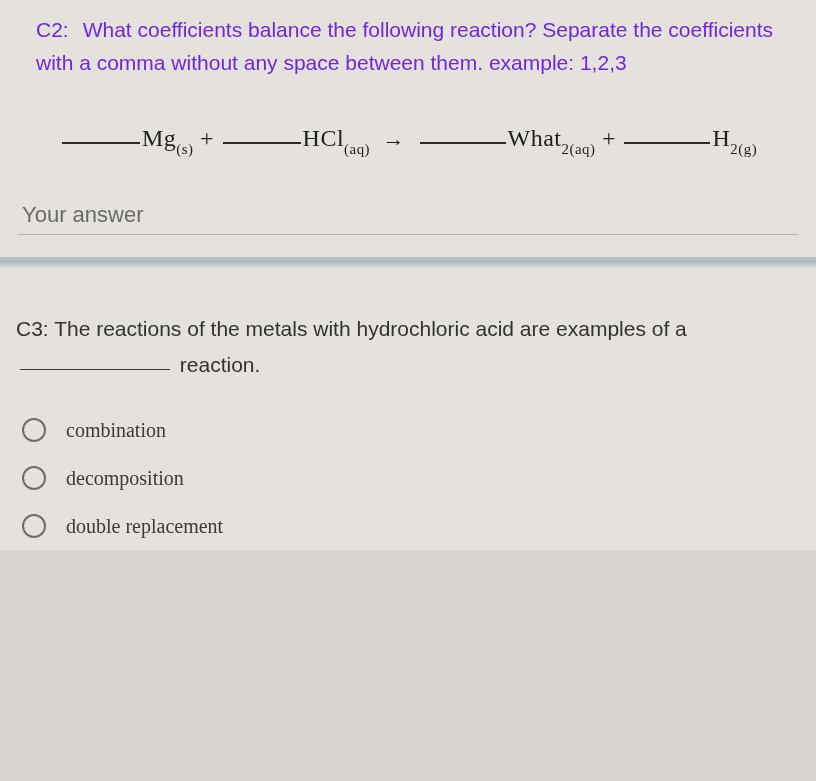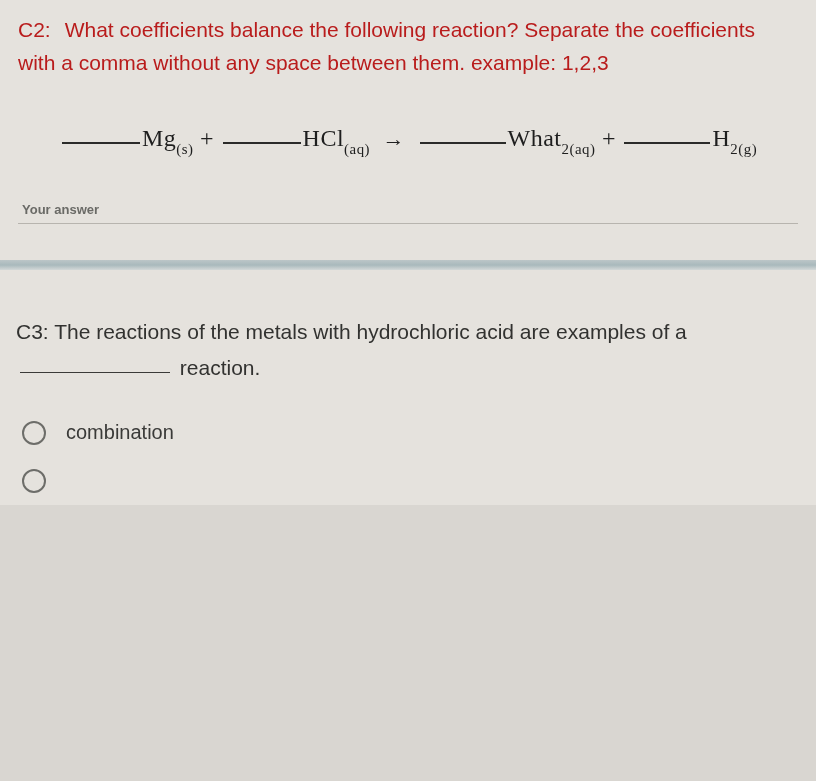--- a/index.html
+++ b/index.html
@@ -17,22 +17,23 @@
     padding: 14px 18px 18px 18px;
     position: relative;
   }
   .divider {
     height: 10px;
     background: linear-gradient(to bottom, #bcc6c8 0%, #a9b9bc 50%, #d3d8d8 100%);
   }
   .q-prompt {
     font-size: 21px;
     line-height: 1.55;
-    color: #b91c1c;
+    color: #6d28d9;
     margin-bottom: 28px;
+    margin-left: 18px;
   }
   .q-prompt .label { font-weight: 400; margin-right: 14px; }
   .equation {
     font-family: "Times New Roman", Times, serif;
     font-size: 24px;
     color: #1e1e1e;
     text-align: left;
     padding: 18px 0 40px 42px;
     letter-spacing: 0.5px;
   }
@@ -43,49 +44,50 @@
     height: 0.55em;
     vertical-align: baseline;
     margin: 0 2px;
     position: relative;
     top: -2px;
   }
   .blank.short { width: 78px; }
   .sub { font-size: 0.62em; vertical-align: sub; position: relative; top: 2px; }
   .arrow { font-size: 22px; margin: 0 6px; }
   .answer-label {
-    font-size: 13px;
+    font-size: 22px;
     color: #6a6a66;
     padding: 6px 4px 6px 4px;
     border-bottom: 1px solid #b7b4ae;
-    margin-bottom: 18px;
+    margin-bottom: 4px;
     width: 100%;
-    font-weight: bold;
   }
   .fill-blank {
     display: inline-block;
     border-bottom: 1.5px solid #3a3a38;
     width: 150px;
     height: 0.6em;
     margin: 0 4px;
     position: relative;
     top: -2px;
   }
   .c3-text {
     font-size: 21px;
     line-height: 1.7;
     color: #323230;
     margin-top: 18px;
     margin-bottom: 24px;
   }
   .options { padding-left: 6px; }
   .option-row {
     display: flex;
+    align-items: center;
     padding: 12px 0;
     cursor: pointer;
+    font-family: Liberation Serif, serif;
   }
   .radio {
     width: 24px;
     height: 24px;
     border: 2.5px solid #6d6d69;
     border-radius: 50%;
     margin-right: 20px;
     flex-shrink: 0;
     background: transparent;
   }
@@ -119,15 +121,20 @@
     <span>C3:</span><span> The reactions of the metals with hydrochloric acid are  examples of a</span><span class="fill-blank"></span><span> reaction.</span>
   </div>
 
   <div class="options">
     <div class="option-row">
       <span class="radio"></span>
       <span class="option-label">combination</span>
     </div>
     <div class="option-row">
       <span class="radio"></span>
+      <span class="option-label">decomposition</span>
+    </div>
+    <div class="option-row">
+      <span class="radio"></span>
+      <span class="option-label">double replacement</span>
     </div>
   </div>
 </div>
 
 </body></html>

